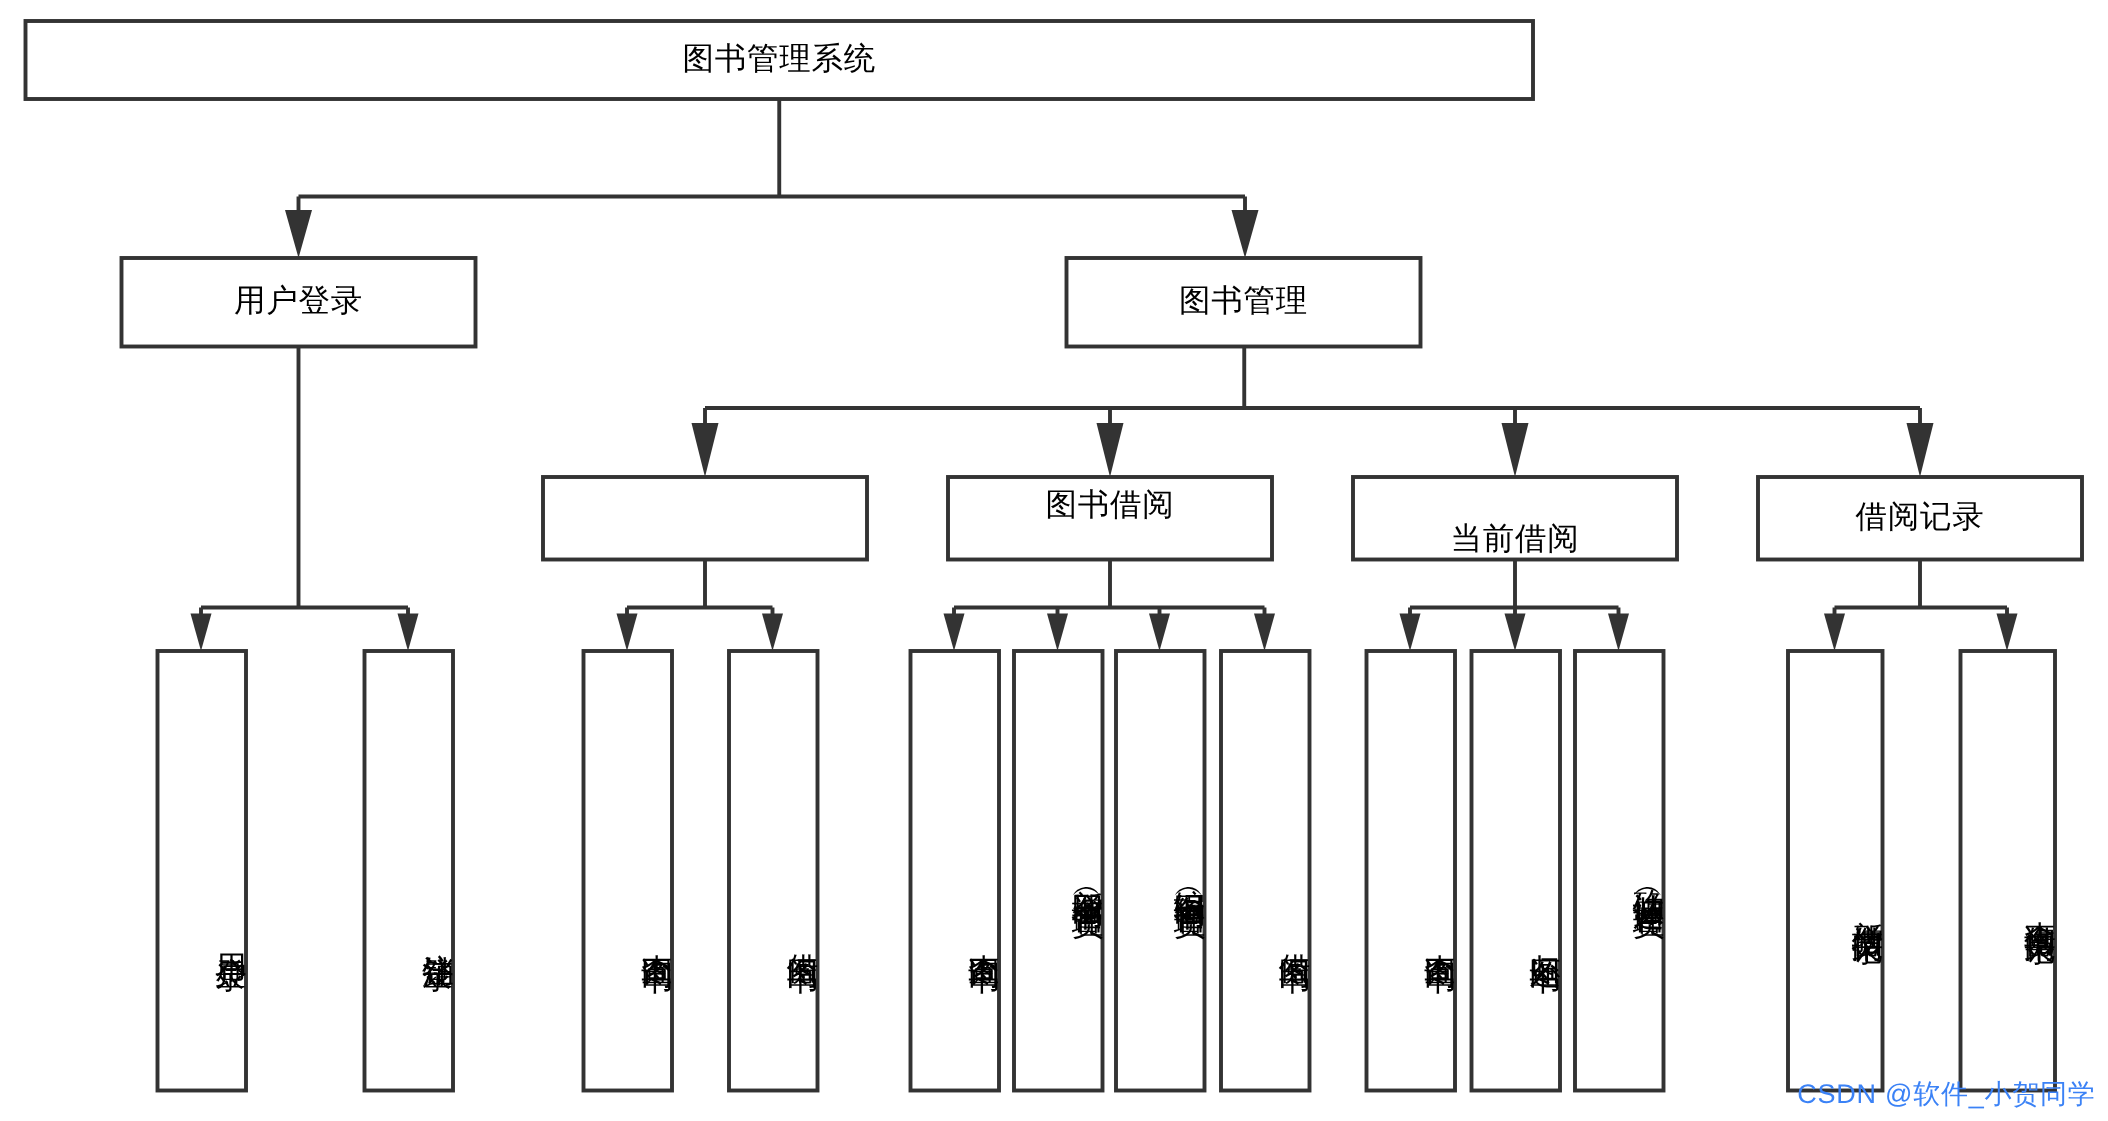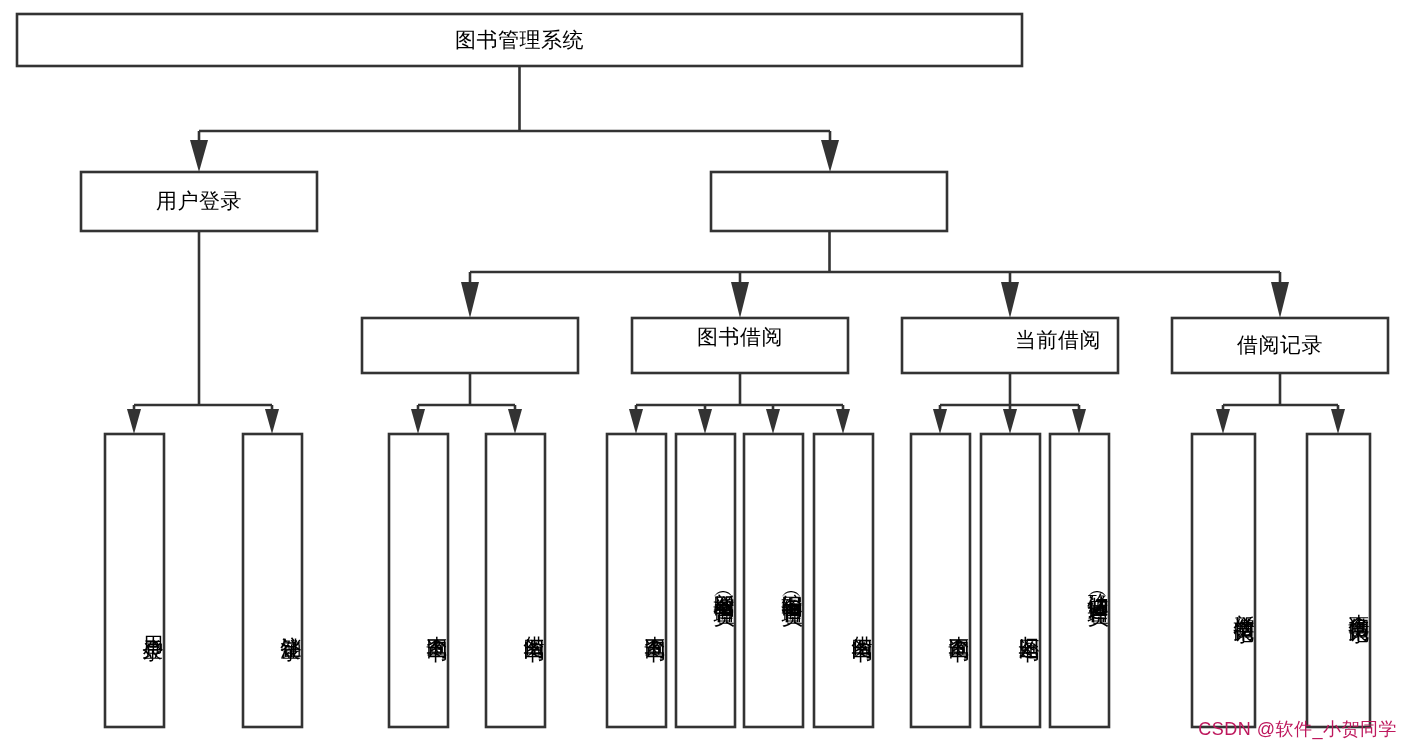--- a/index.html
+++ b/index.html
@@ -57,21 +57,21 @@
     font-size: 21px;
     letter-spacing: 2px;
     align-items: flex-start;
     padding-top: 6px;
     box-sizing: border-box;
   }
   .watermark {
     position: absolute;
     right: 8px;
     bottom: 6px;
-    color: #be185d;
+    color: #3b82f6;
     font-size: 18px;
     font-family: "Liberation Sans", "DejaVu Sans", sans-serif;
     letter-spacing: 0.5px;
     pointer-events: none;
   }
 </style>
 </head>
 <body>
 
 <div id="diagram-root">
@@ -177,23 +177,24 @@
     <rect class="node-box" x="1050" y="434" width="59" height="293"></rect>
 
     <rect class="node-box" x="1192" y="434" width="63" height="293"></rect>
     <rect class="node-box" x="1307" y="434" width="63" height="293"></rect>
 
   </svg>
 
   <div class="node-label" style="left:17px; top:14px; width:1005px; height:52px;">图书管理系统</div>
 
   <div class="node-label" style="left:81px; top:172px; width:236px; height:59px;">用户登录</div>
+  <div class="node-label" style="left:711px; top:172px; width:236px; height:59px;">图书管理</div>
 
   <div class="node-label" style="left:632px; top:318px; width:216px; height:39px;">图书借阅</div>
-  <div class="node-label" style="left:902px; top:314px; width:216px; height:53px;margin-left:48px;">当前借阅</div>
+  <div class="node-label" style="left:902px; top:334px; width:216px; height:53px;">当前借阅</div>
   <div class="node-label" style="left:1172px; top:318px; width:216px; height:55px;border-radius:18px;">借阅记录</div>
 
   <div class="node-label vertical" style="left:105px; top:434px; width:59px; height:293px; padding-top:84px;">用户登录</div>
   <div class="node-label vertical" style="left:243px; top:434px; width:59px; height:293px; padding-top:84px;">注销登录</div>
 
   <div class="node-label vertical" style="left:389px; top:434px; width:59px; height:293px; padding-top:84px;">查询图书</div>
   <div class="node-label vertical" style="left:486px; top:434px; width:59px; height:293px; padding-top:84px;">借阅图书</div>
 
   <div class="node-label vertical" style="left:607px; top:434px; width:59px; height:293px; padding-top:84px;">查询图书</div>
   <div class="node-label vertical" style="left:676px; top:434px; width:59px; height:293px; padding-top:8px;">新增图书（管理员）</div>

